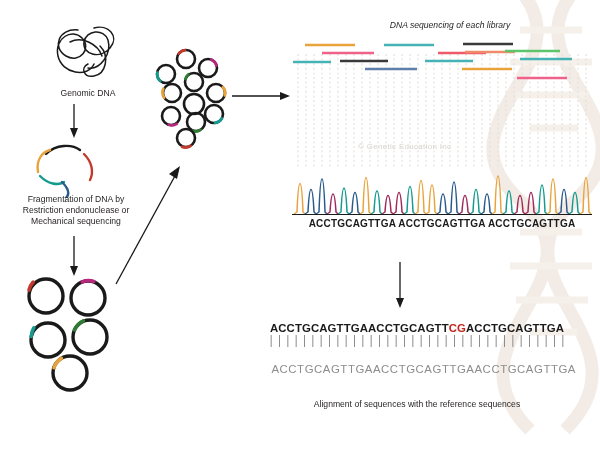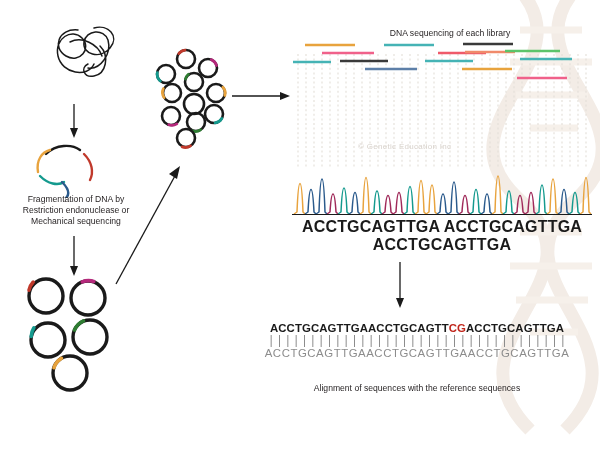--- a/index.html
+++ b/index.html
@@ -57,20 +57,21 @@
   </svg>
 
   <svg class="abs" style="left:48px;top:22px;width:78px;height:62px;" viewBox="0 0 78 62">
     <g fill="none" stroke="#1a1a1a" stroke-width="1.5" stroke-linecap="round">
       <path d="M30 8 C 10 6, 4 26, 18 34 C 32 42, 44 26, 34 16 C 24 6, 6 16, 10 34 C 14 52, 40 56, 46 42"></path>
       <path d="M46 6 C 60 2, 72 14, 62 26 C 52 38, 34 32, 36 20 C 38 8, 56 6, 60 18 C 64 32, 52 48, 40 46"></path>
       <path d="M52 24 C 62 34, 58 52, 46 54 C 36 56, 32 46, 40 42"></path>
       <path d="M22 20 C 34 14, 50 22, 54 34"></path>
     </g>
   </svg>
+  <div class="abs cap" style="left:18px;top:88px;width:140px;">Genomic DNA</div>
 
   <svg class="abs" style="left:62px;top:104px;width:24px;height:36px;" viewBox="0 0 24 36">
     <line x1="12" y1="0" x2="12" y2="27" stroke="#1a1a1a" stroke-width="1.3"></line>
     <polygon points="12,34 8,24 16,24" fill="#1a1a1a"></polygon>
   </svg>
 
   <svg class="abs" style="left:28px;top:136px;width:90px;height:62px;" viewBox="0 0 90 62">
     <g fill="none" stroke-width="2.4" stroke-linecap="round">
       <path d="M18 18 C 28 8, 44 8, 52 14" stroke="#1a1a1a"></path>
       <path d="M56 18 C 64 26, 66 36, 62 44" stroke="#c0392b"></path>
@@ -132,21 +133,21 @@
       <circle cx="34" cy="92" r="9" stroke="#1a1a1a"></circle>
       <path d="M38.5 99.8 A9 9 0 0 1 30.2 100.9" stroke="#c0392b" stroke-width="2.8" stroke-linecap="round"></path>
     </g>
   </svg>
 
   <svg class="abs" style="left:232px;top:88px;width:62px;height:16px;" viewBox="0 0 62 16">
     <line x1="0" y1="8" x2="50" y2="8" stroke="#1a1a1a" stroke-width="1.3"></line>
     <polygon points="58,8 48,4 48,12" fill="#1a1a1a"></polygon>
   </svg>
 
-  <div class="abs cap" style="left:330px;top:28px;width:240px;">DNA sequencing of each library</div>
+  <div class="abs cap" style="left:330px;top:20px;width:240px;font-style:italic;">DNA sequencing of each library</div>
 
   <svg class="abs" style="left:292px;top:38px;width:300px;height:130px;" viewBox="0 0 300 130">
     <g id="grid" stroke="#e3ded8" stroke-width="1.1" stroke-dasharray="2 2.6">
       <line x1="6" y1="16" x2="6" y2="130"></line>
         <line x1="14" y1="16" x2="14" y2="130"></line>
       <line x1="22" y1="16" x2="22" y2="130"></line>
         <line x1="30" y1="16" x2="30" y2="130"></line>
       <line x1="38" y1="16" x2="38" y2="130"></line>
         <line x1="46" y1="16" x2="46" y2="130"></line>
       <line x1="54" y1="16" x2="54" y2="130"></line>
@@ -226,21 +227,21 @@
       <path d="M233 58 L236 56 C237.5 30 240.5 30 242 56 L244 58" stroke="#a02a5a"></path>
       <path d="M244 58 L247 56 C248.5 20 251.5 20 253 56 L255 58" stroke="#149a8e"></path>
       <path d="M255 58 L258 56 C259.5 12 262.5 12 264 56 L266 58" stroke="#e8a33d"></path>
       <path d="M266 58 L269 56 C270.5 26 273.5 26 275 56 L277 58" stroke="#2a5a8c"></path>
       <path d="M277 58 L280 56 C281.5 30 284.5 30 286 56 L288 58" stroke="#149a8e"></path>
       <path d="M288 58 L291 56 C292.5 10 295.5 10 297 56 L299 58" stroke="#e8a33d"></path>
     </g>
     <line x1="0" y1="58.5" x2="300" y2="58.5" stroke="#1a1a1a" stroke-width="1"></line>
   </svg>
 
-  <div class="abs seqbold" style="left:292px;top:218px;width:300px;font-size:16px;text-align:center;color:#1a1a1a;">ACCTGCAGTTGA ACCTGCAGTTGA ACCTGCAGTTGA</div>
+  <div class="abs seqbold" style="left:292px;top:218px;width:300px;font-size:10px;text-align:center;color:#1a1a1a;">ACCTGCAGTTGA ACCTGCAGTTGA ACCTGCAGTTGA</div>
 
 
   <svg class="abs" style="left:388px;top:262px;width:24px;height:48px;" viewBox="0 0 24 48">
     <line x1="12" y1="0" x2="12" y2="38" stroke="#1a1a1a" stroke-width="1.3"></line>
     <polygon points="12,46 8,36 16,36" fill="#1a1a1a"></polygon>
   </svg>
 
   <div class="abs" style="left:258px;top:322px;width:318px;text-align:center;">
     <div class="seqbold" style="font-size:11.4px;color:#1a1a1a;letter-spacing:0.1px;">
       <span>ACCTGCAGTTGAACCTGCAGTT</span><span id="mm" style="color: rgb(192, 38, 28); margin-top: 24px;">CG</span><span>ACCTGCAGTTGA</span>
@@ -276,18 +277,18 @@
         <line x1="229.17" y1="0" x2="229.17" y2="12" stroke="#8c8c8c" stroke-width="1"></line>
         <line x1="237.50" y1="0" x2="237.50" y2="12" stroke="#8c8c8c" stroke-width="1"></line>
         <line x1="245.83" y1="0" x2="245.83" y2="12" stroke="#8c8c8c" stroke-width="1"></line>
         <line x1="254.17" y1="0" x2="254.17" y2="12" stroke="#8c8c8c" stroke-width="1"></line>
         <line x1="262.50" y1="0" x2="262.50" y2="12" stroke="#8c8c8c" stroke-width="1"></line>
         <line x1="270.83" y1="0" x2="270.83" y2="12" stroke="#8c8c8c" stroke-width="1"></line>
         <line x1="279.17" y1="0" x2="279.17" y2="12" stroke="#8c8c8c" stroke-width="1"></line>
         <line x1="287.50" y1="0" x2="287.50" y2="12" stroke="#8c8c8c" stroke-width="1"></line>
         <line x1="295.83" y1="0" x2="295.83" y2="12" stroke="#8c8c8c" stroke-width="1"></line>
       </svg>
-    <div style="font-size:11.4px;color:#8c8c8c;letter-spacing:0.55px;margin-top:0px;">ACCTGCAGTTGAACCTGCAGTTGAACCTGCAGTTGA</div>
+    <div style="font-size:11.4px;color:#8c8c8c;letter-spacing:0.55px;margin-top:16px;text-align:right;">ACCTGCAGTTGAACCTGCAGTTGAACCTGCAGTTGA</div>
     <div class="cap" style="margin-top:24px;">Alignment of sequences with the reference sequences</div>
   </div>
 
 
 </div>
 
 </body></html>

